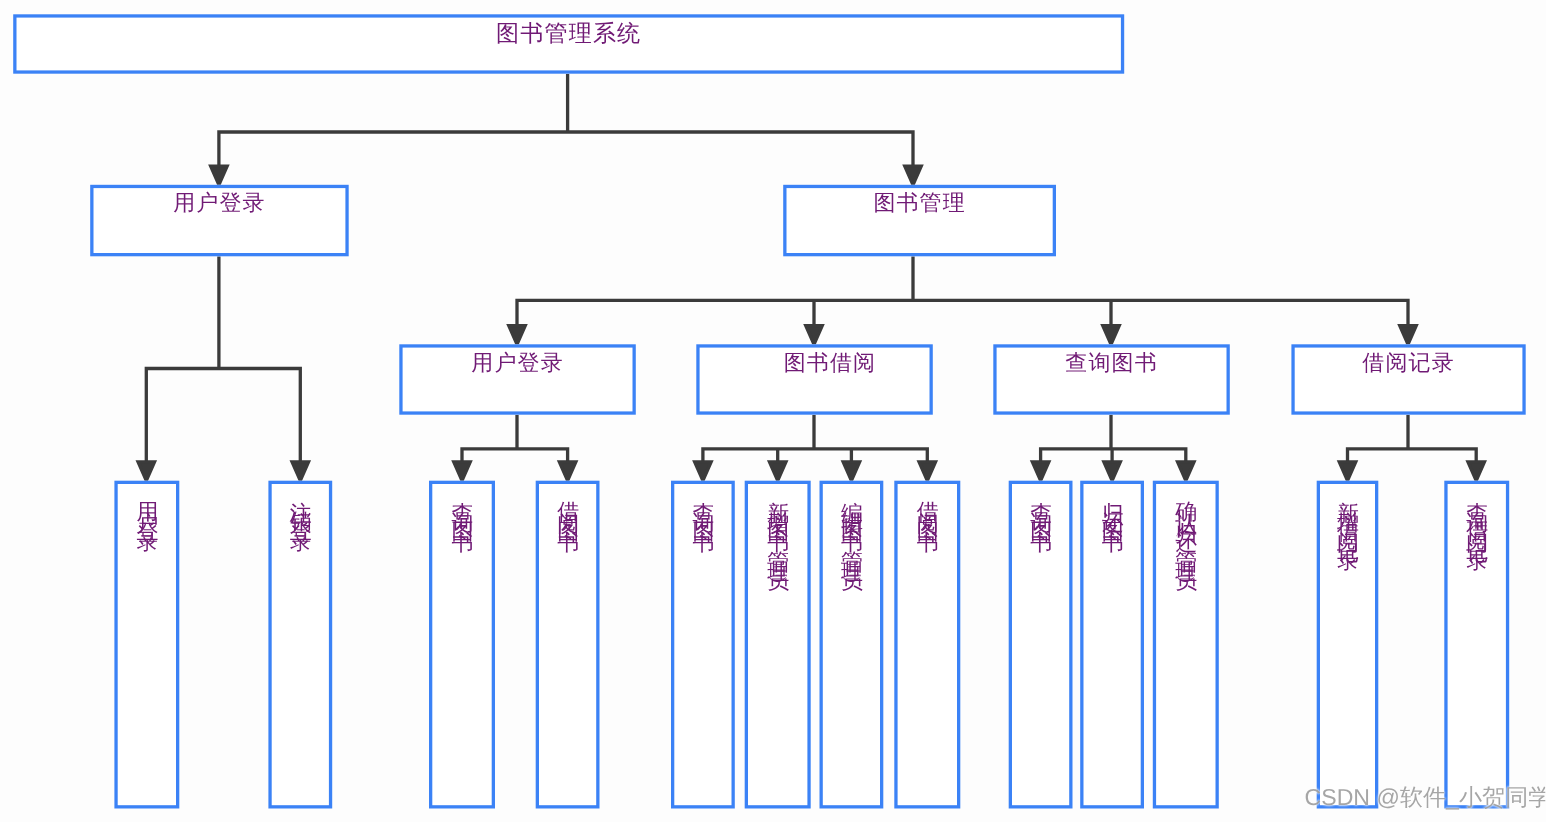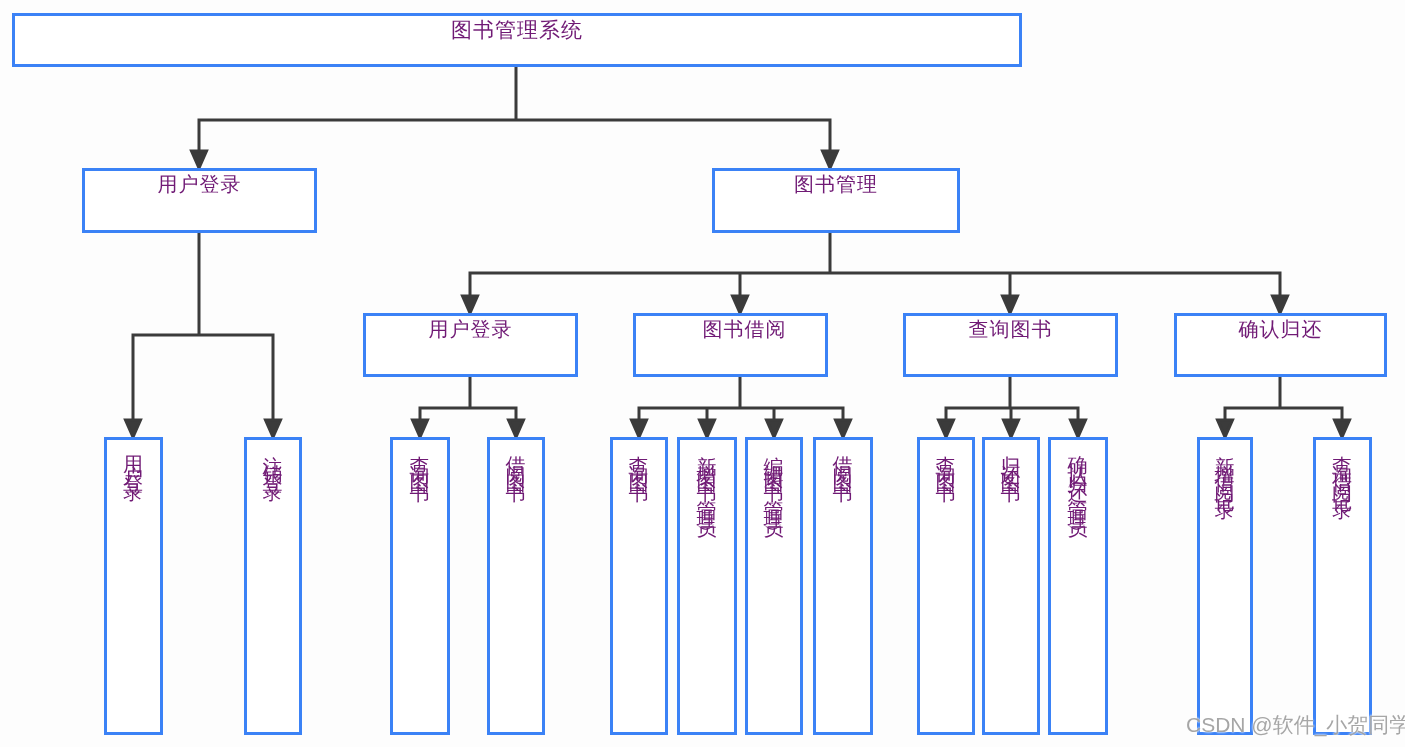--- a/index.html
+++ b/index.html
@@ -118,28 +118,28 @@
   <div class="box h" style="left:82px; top:168px; width:235px; height:65px;">
     <span>用户登录</span>
   </div>
   <div class="box h" style="left:712px; top:168px; width:248px; height:65px;">
     <span>图书管理</span>
   </div>
 
   <div class="box h" style="left:363px; top:313px; width:215px; height:64px;">
     <span>用户登录</span>
   </div>
-  <div class="box h" style="left:633px; top:313px; width:195px; height:64px;padding-left:28px;">
+  <div class="box h" style="left:633px; top:313px; width:215px; height:64px;padding-left:28px;">
     <span>图书借阅</span>
   </div>
   <div class="box h" style="left:903px; top:313px; width:215px; height:64px;">
     <span>查询图书</span>
   </div>
   <div class="box h" style="left:1174px; top:313px; width:213px; height:64px;">
-    <span>确认归还</span>
+    <span>借阅记录</span>
   </div>
 
   <div class="box v" style="left:104px; width:59px;">
     <span class="vt">用户登录</span>
   </div>
   <div class="box v" style="left:244px; width:58px;">
     <span class="vt">注销登录</span>
   </div>
 
   <div class="box v" style="left:390px; width:60px;">

